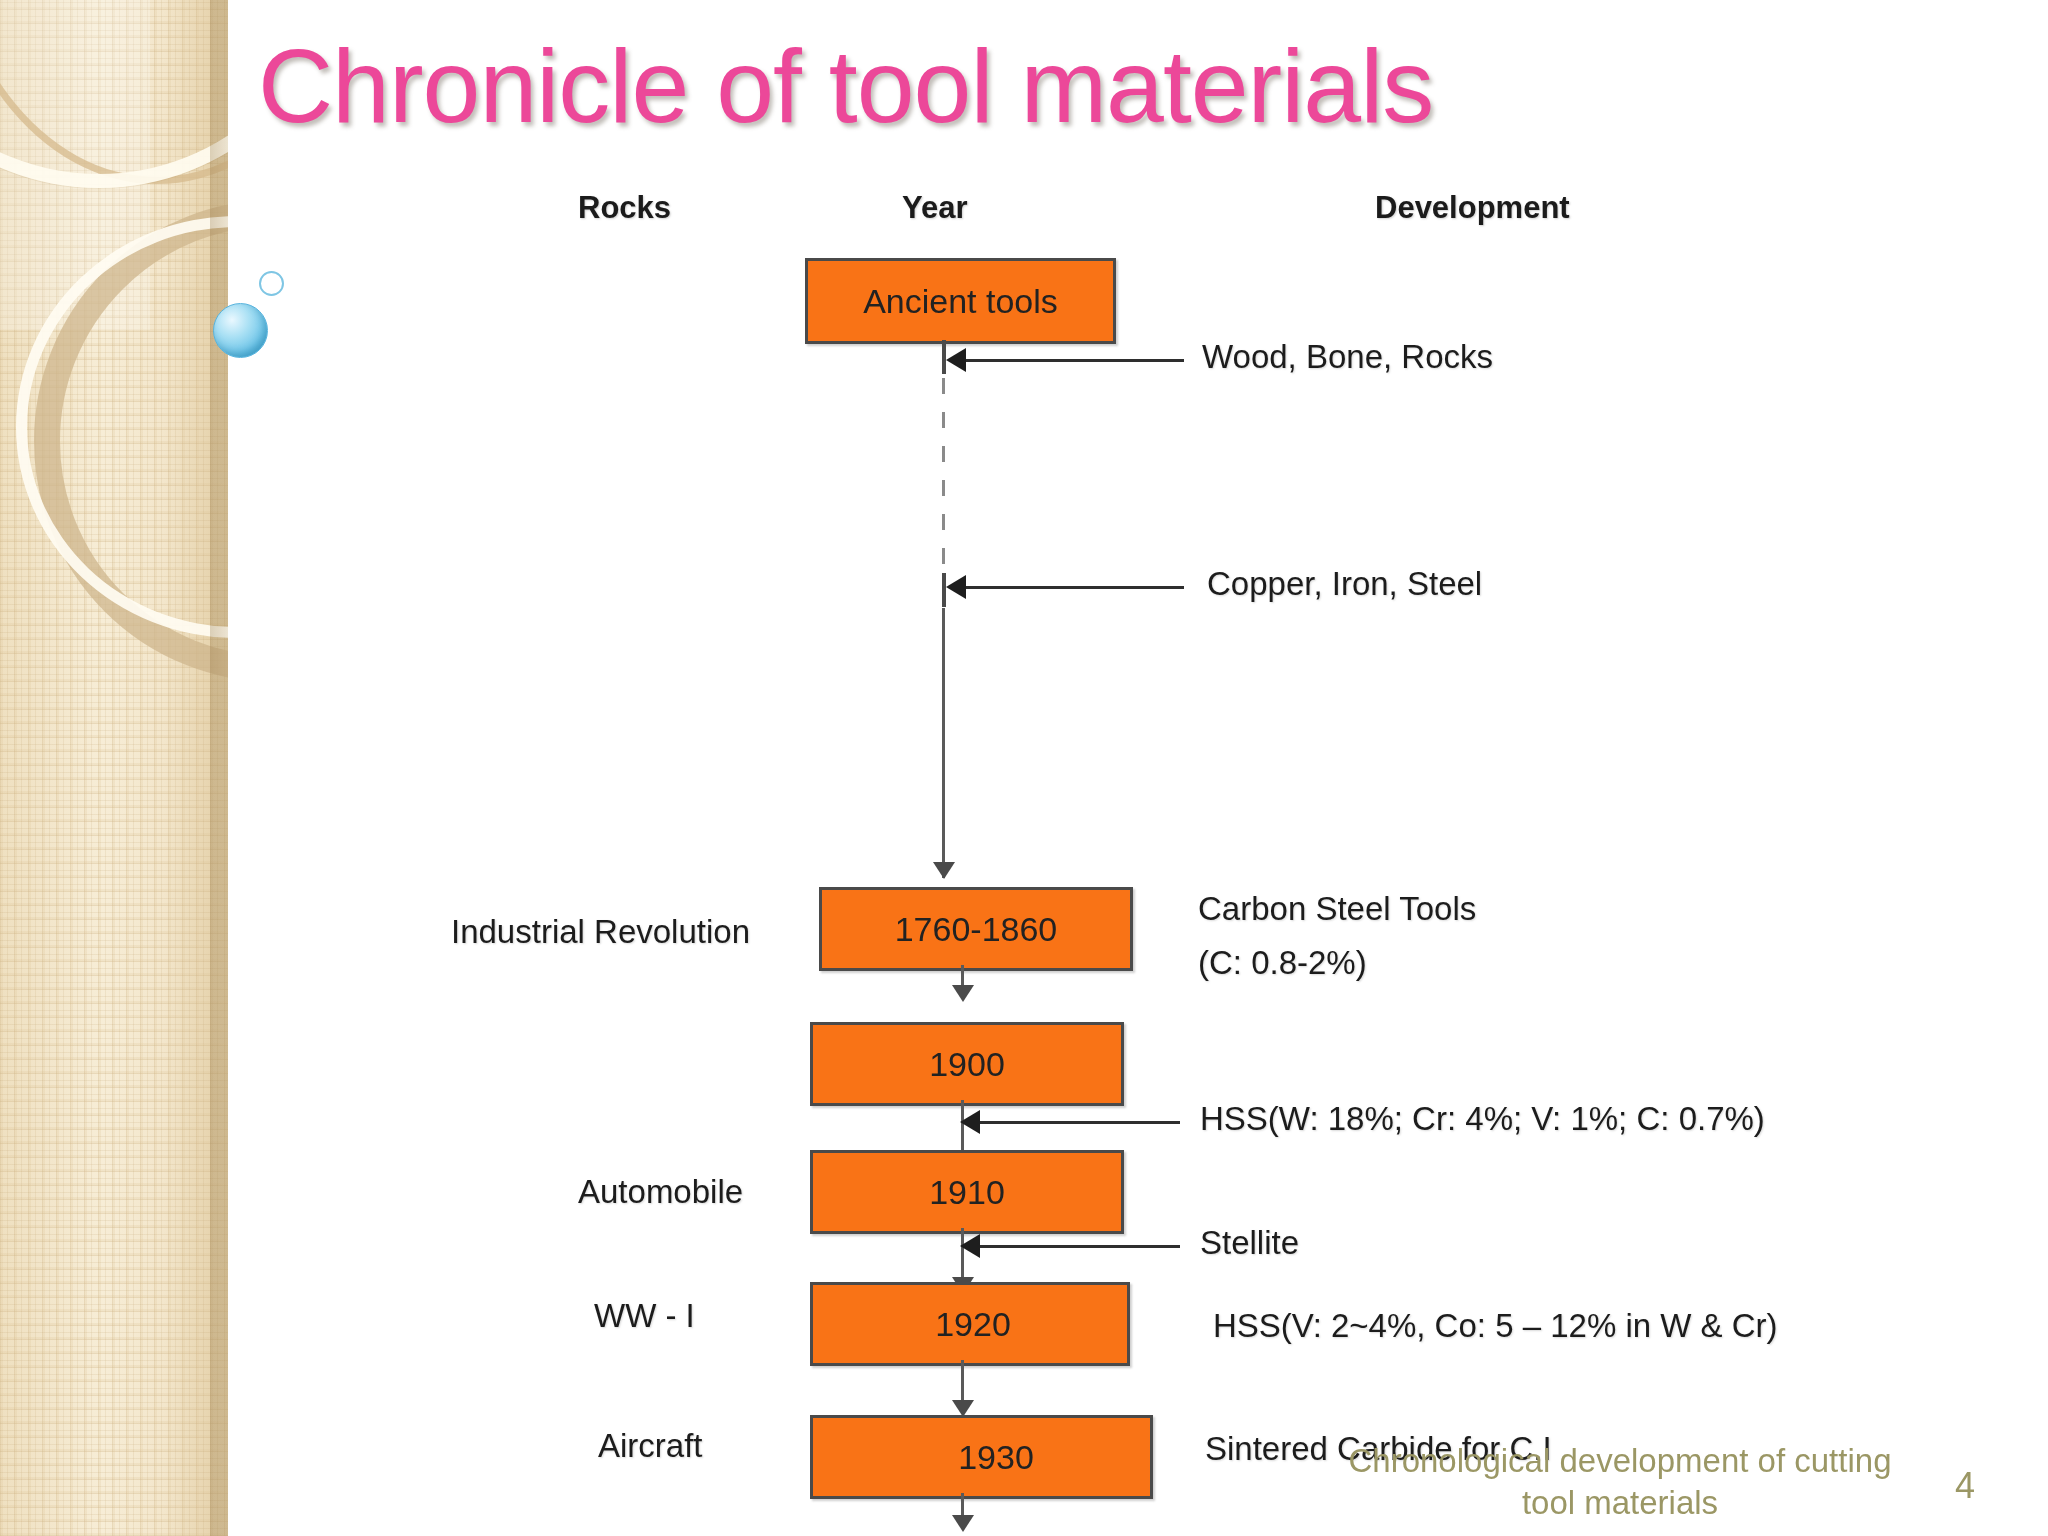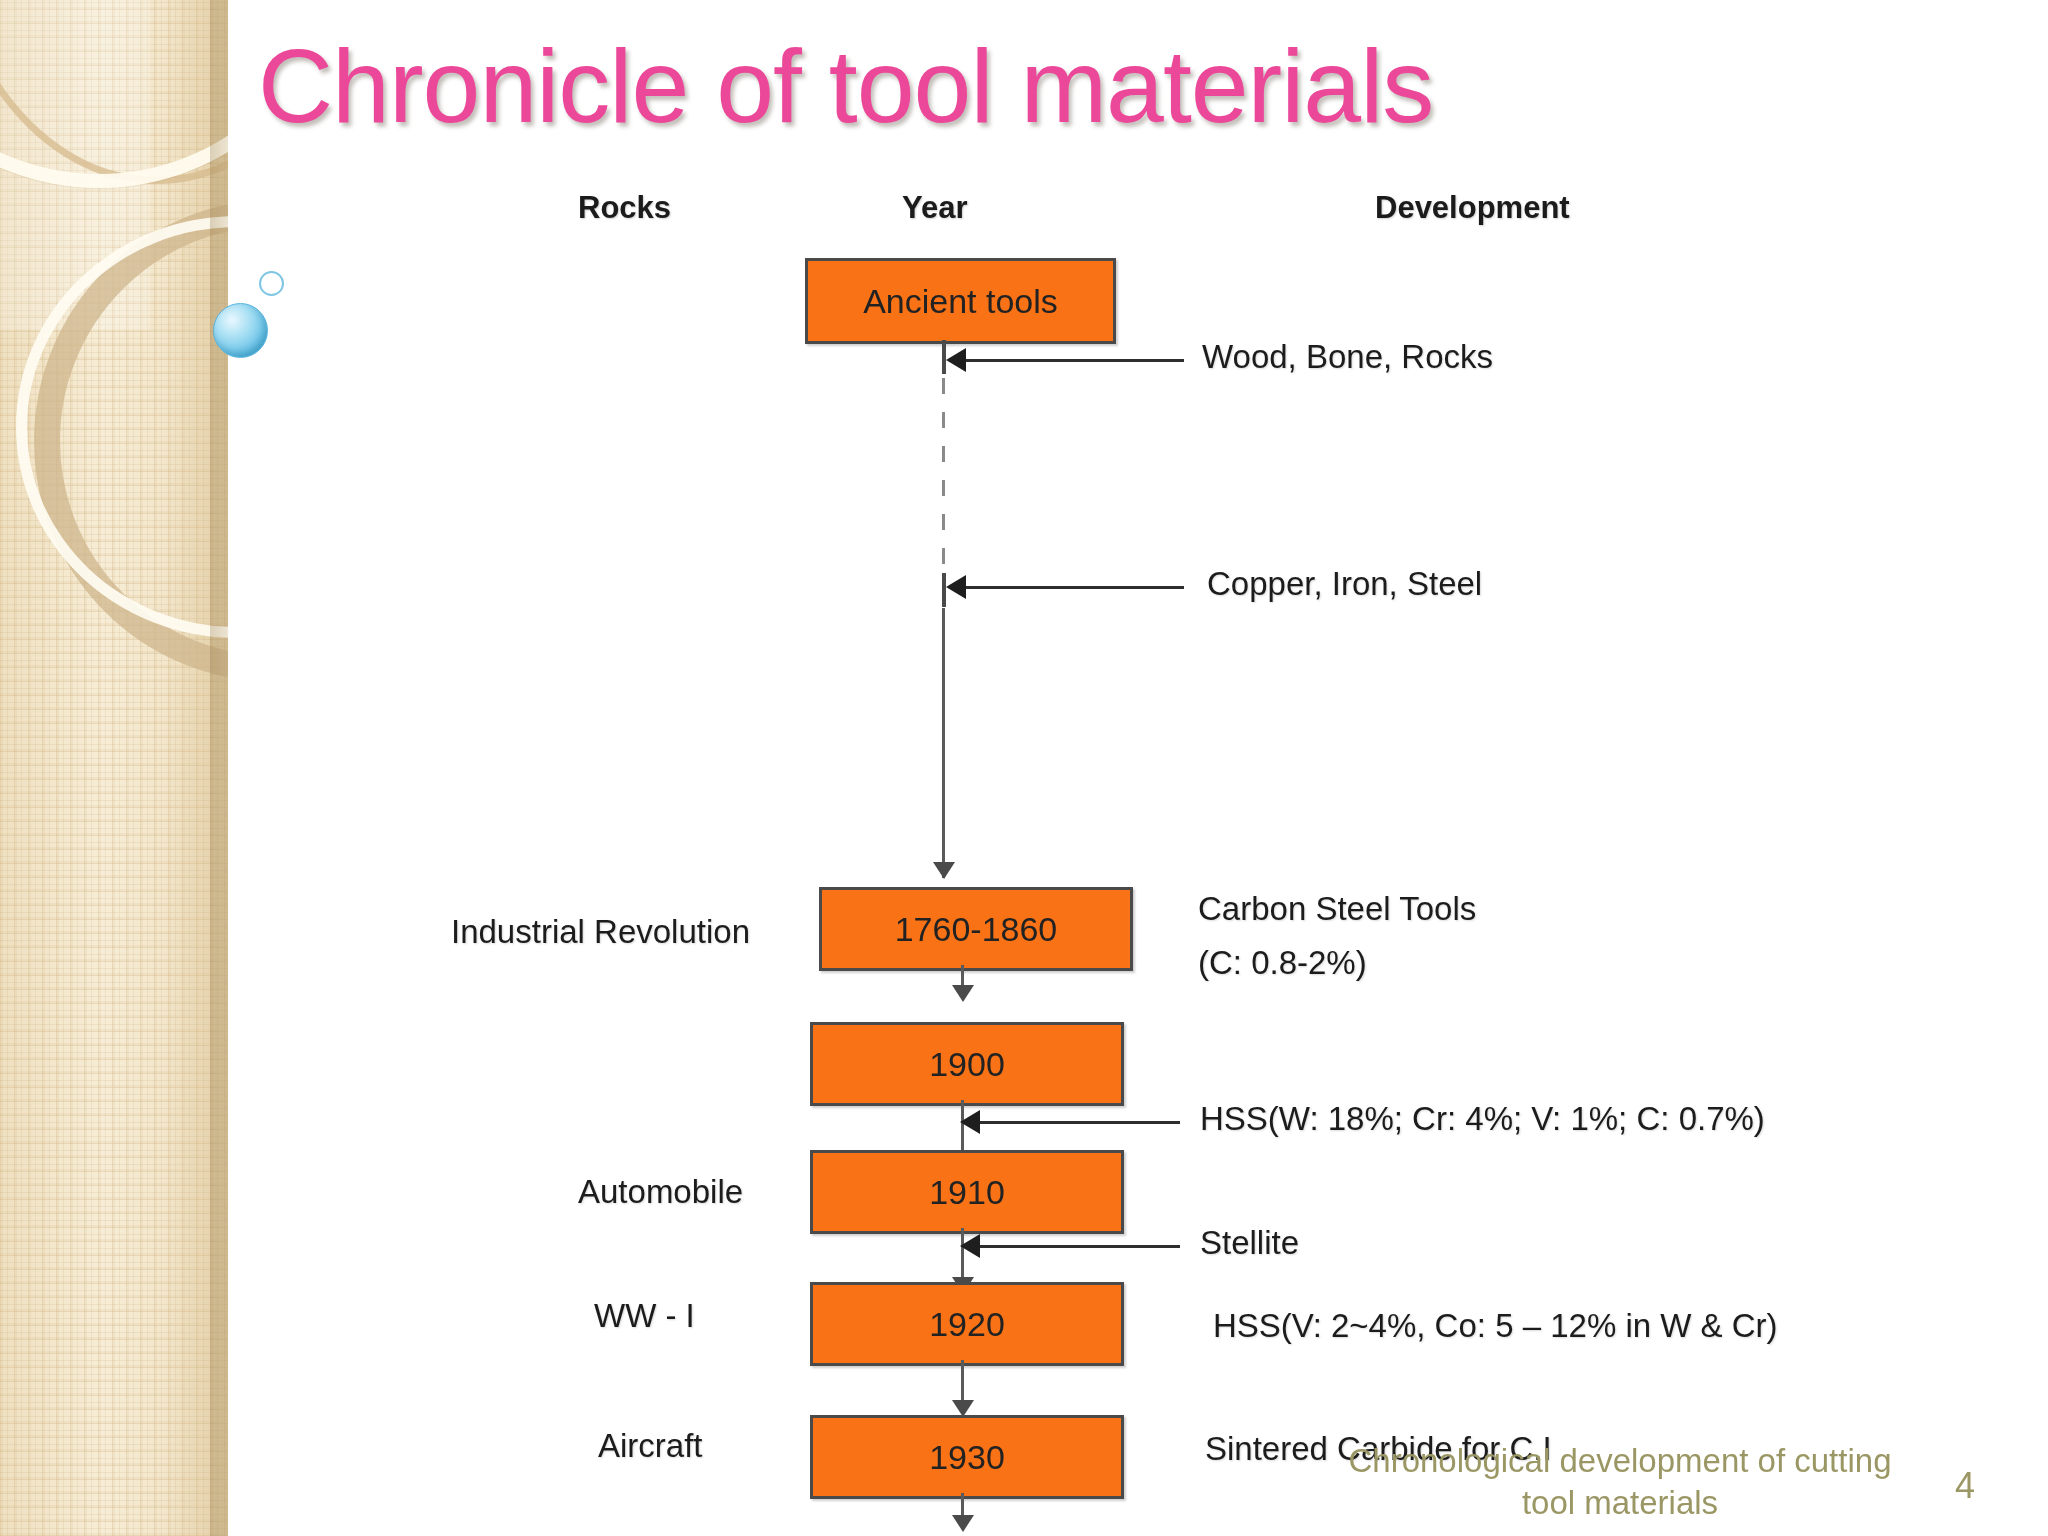--- a/index.html
+++ b/index.html
@@ -203,28 +203,28 @@
   <div class="node" style="left:810px;top:1150px;width:308px;height:78px;">1910</div>
 
   <div class="vline" style="left:961px;top:1228px;height:58px;"></div>
   <div class="varrow" style="left:952px;top:1277px;"></div>
 
   <div class="harrow" style="left:960px;top:1234px;"></div>
   <div class="hline" style="left:980px;top:1245px;width:200px;"></div>
   <div class="dev-label" style="left:1200px;top:1224px;">Stellite</div>
 
   <div class="need-label" style="left:594px;top:1297px;">WW - I</div>
-  <div class="node" style="left:810px;top:1282px;width:308px;height:78px;">1920</div>
+  <div class="node" style="left:810px;top:1282px;width:308px;height:78px;padding-left:6px;">1920</div>
   <div class="dev-label" style="left:1213px;top:1307px;">HSS(V: 2~4%, Co: 5 – 12% in W &amp; Cr)</div>
 
   <div class="vline" style="left:961px;top:1360px;height:48px;"></div>
   <div class="varrow" style="left:952px;top:1400px;"></div>
 
   <div class="need-label" style="left:598px;top:1427px;">Aircraft</div>
-  <div class="node" style="left:810px;top:1415px;width:308px;height:78px;">1930</div>
+  <div class="node" style="left:810px;top:1415px;width:308px;height:78px;padding-left:29px;">1930</div>
   <div class="dev-label" style="left:1205px;top:1430px;">Sintered Carbide for C.I</div>
 
   <div class="vline" style="left:961px;top:1493px;height:28px;"></div>
   <div class="varrow" style="left:952px;top:1515px;"></div>
 </div>
 
 <div id="caption">Chronological development of cutting tool materials</div>
 <div id="pagenum">4</div>
 
 </body></html>

